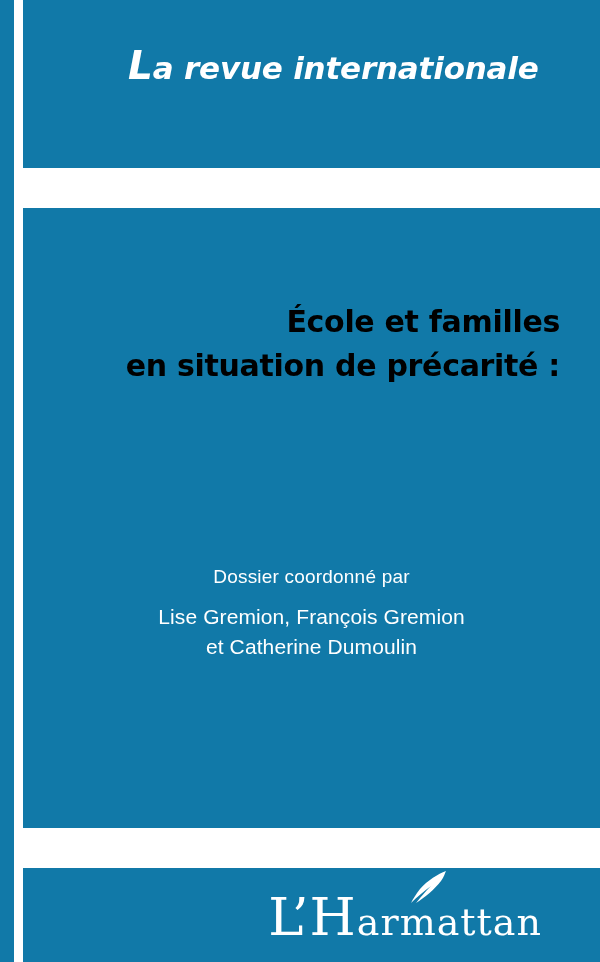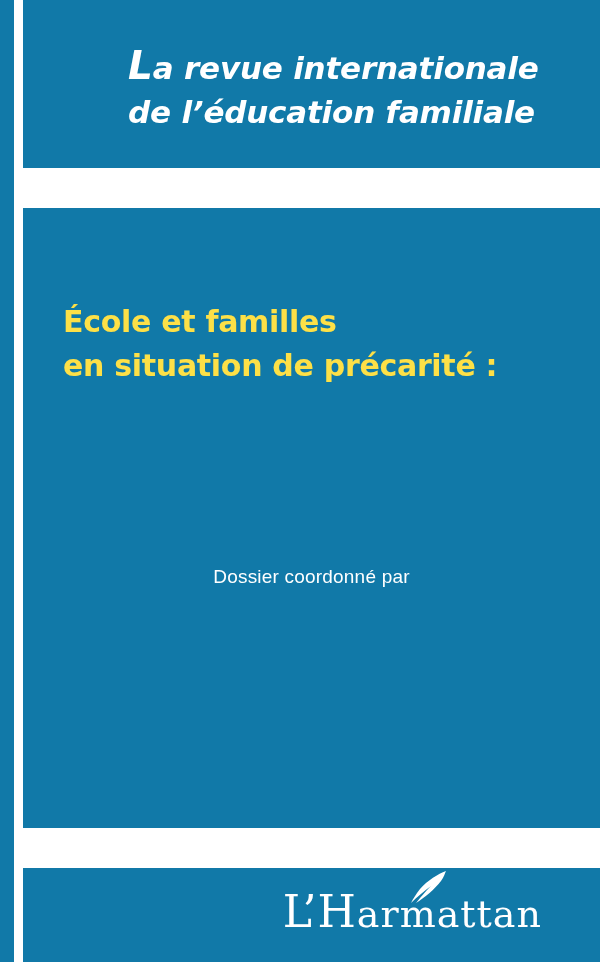--- a/index.html
+++ b/index.html
@@ -82,22 +82,22 @@
     top: 208px;
     width: 577px;
     height: 620px;
     background: #1179a8;
   }
   .dossier-title {
     position: absolute;
     left: 40px;
     top: 92px;
     width: 497px;
-    text-align: left;
-    color: #fde047;
+    text-align: right;
+    color: #000000;
     font-family: "DejaVu Sans", sans-serif;
     font-weight: bold;
     font-size: 30px;
     line-height: 1.47;
     letter-spacing: -0.3px;
   }
   .coord-block {
     position: absolute;
     left: 40px;
     top: 355px;
@@ -141,21 +141,21 @@
     position: absolute;
     right: 58px;
     top: 18px;
     color: #ffffff;
     font-family: "DejaVu Serif", serif;
     font-size: 38px;
     letter-spacing: 1px;
     white-space: nowrap;
   }
   .publisher .big {
-    font-size: 44px;
+    font-size: 53px;
     margin-top: 44px;
   }
   .leaf {
     position: absolute;
     right: 152px;
     top: 2px;
     width: 40px;
     height: 34px;
   }
 </style>
@@ -163,34 +163,37 @@
 <body>
 
 <div class="cover">
 
   <div class="spine"></div>
   <div class="spine-gap"></div>
 
   <div class="band-top">
     <div class="journal-title">
       <div><span class="drop">L</span><span>a revue internationale</span></div>
-      <div>de l’éducation familiale</div>
     </div>
   </div>
 
   <div class="gap-1"></div>
 
   <div class="band-main">
     <div class="dossier-title">
       <div>École et familles</div>
       <div>en situation de précarité :</div>
     </div>
 
     <div class="coord-block">
       <div class="coord-label">Dossier coordonné par</div>
+      <div class="coord-names">
+        <div>Lise Gremion, François Gremion</div>
+        <div>et Catherine Dumoulin</div>
+      </div>
     </div>
   </div>
 
   <div class="gap-2"></div>
 
   <div class="band-bottom">
     <svg class="leaf" viewBox="0 0 40 34">
       <path d="M38 1 C30 4, 20 10, 12 19 C8 24, 5 29, 3 33 C9 27, 16 21, 23 16 C16 23, 11 29, 8 33 C16 28, 27 19, 33 11 C36 7, 37 3, 38 1 Z" fill="#ffffff"></path>
     </svg>
     <div class="publisher"><span class="big">L’H</span><span>armattan</span></div>

